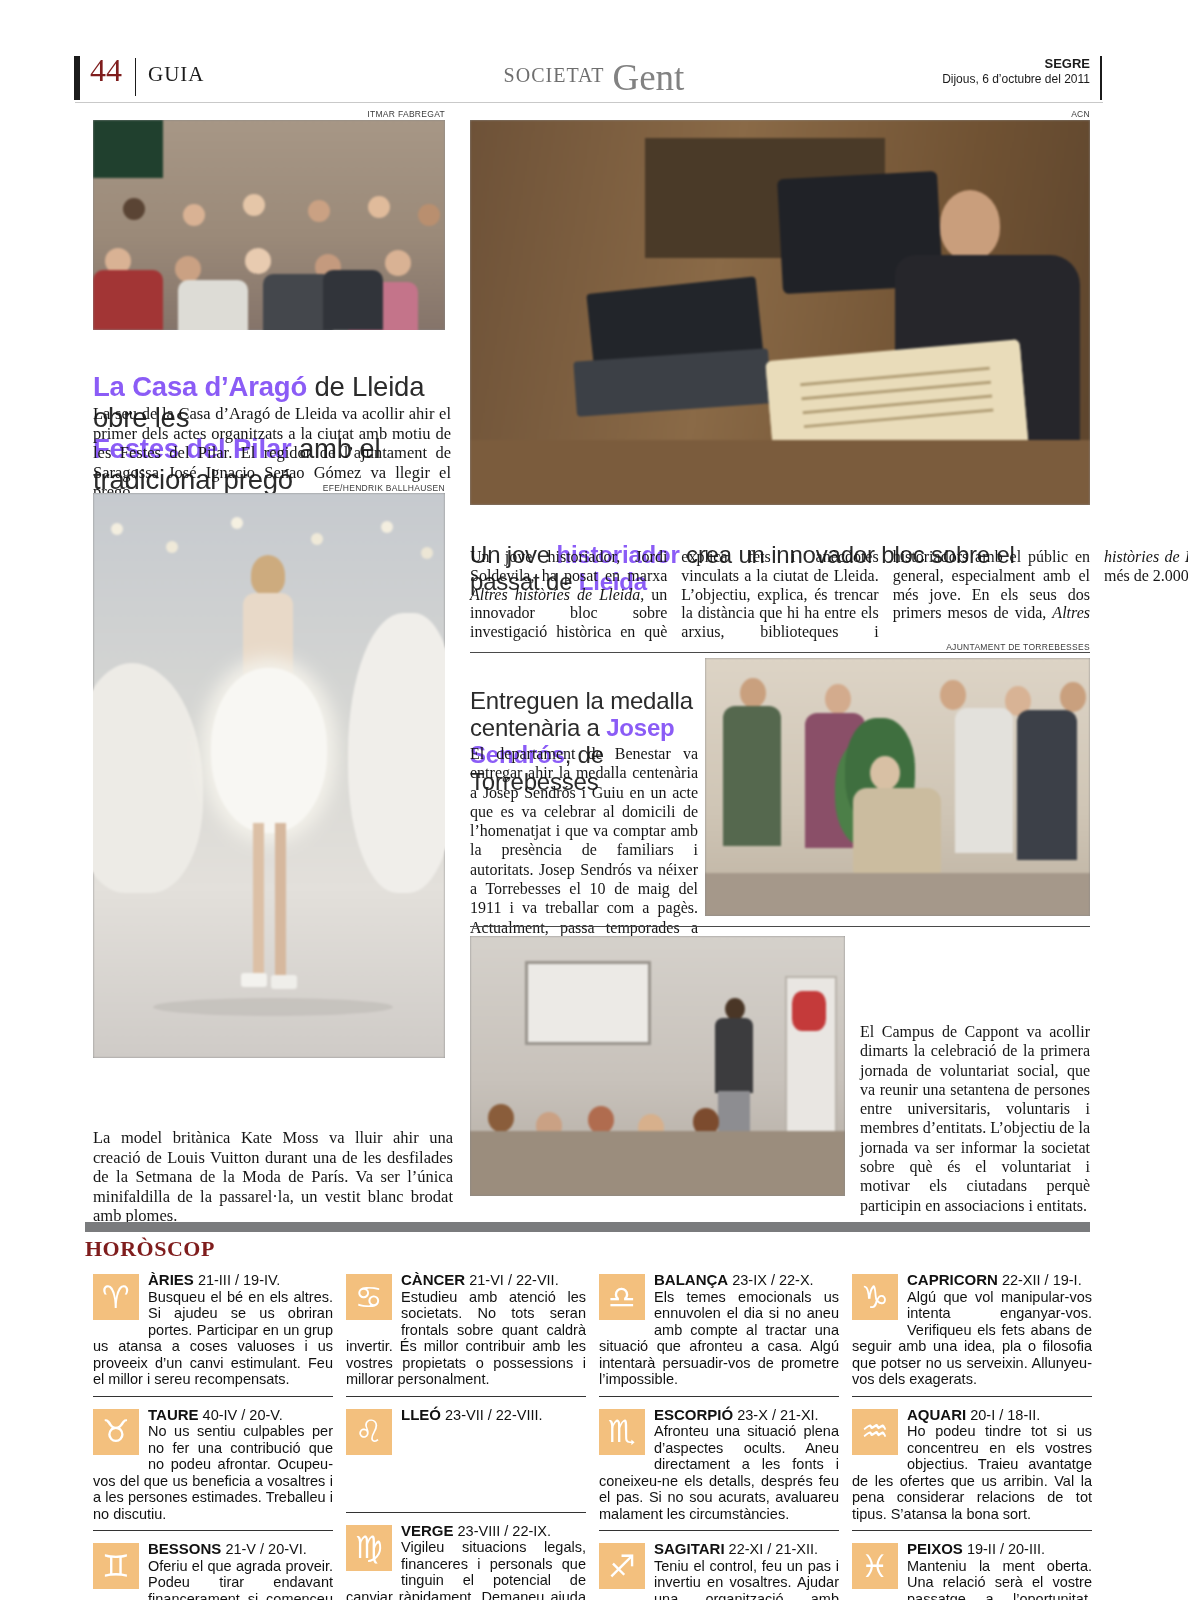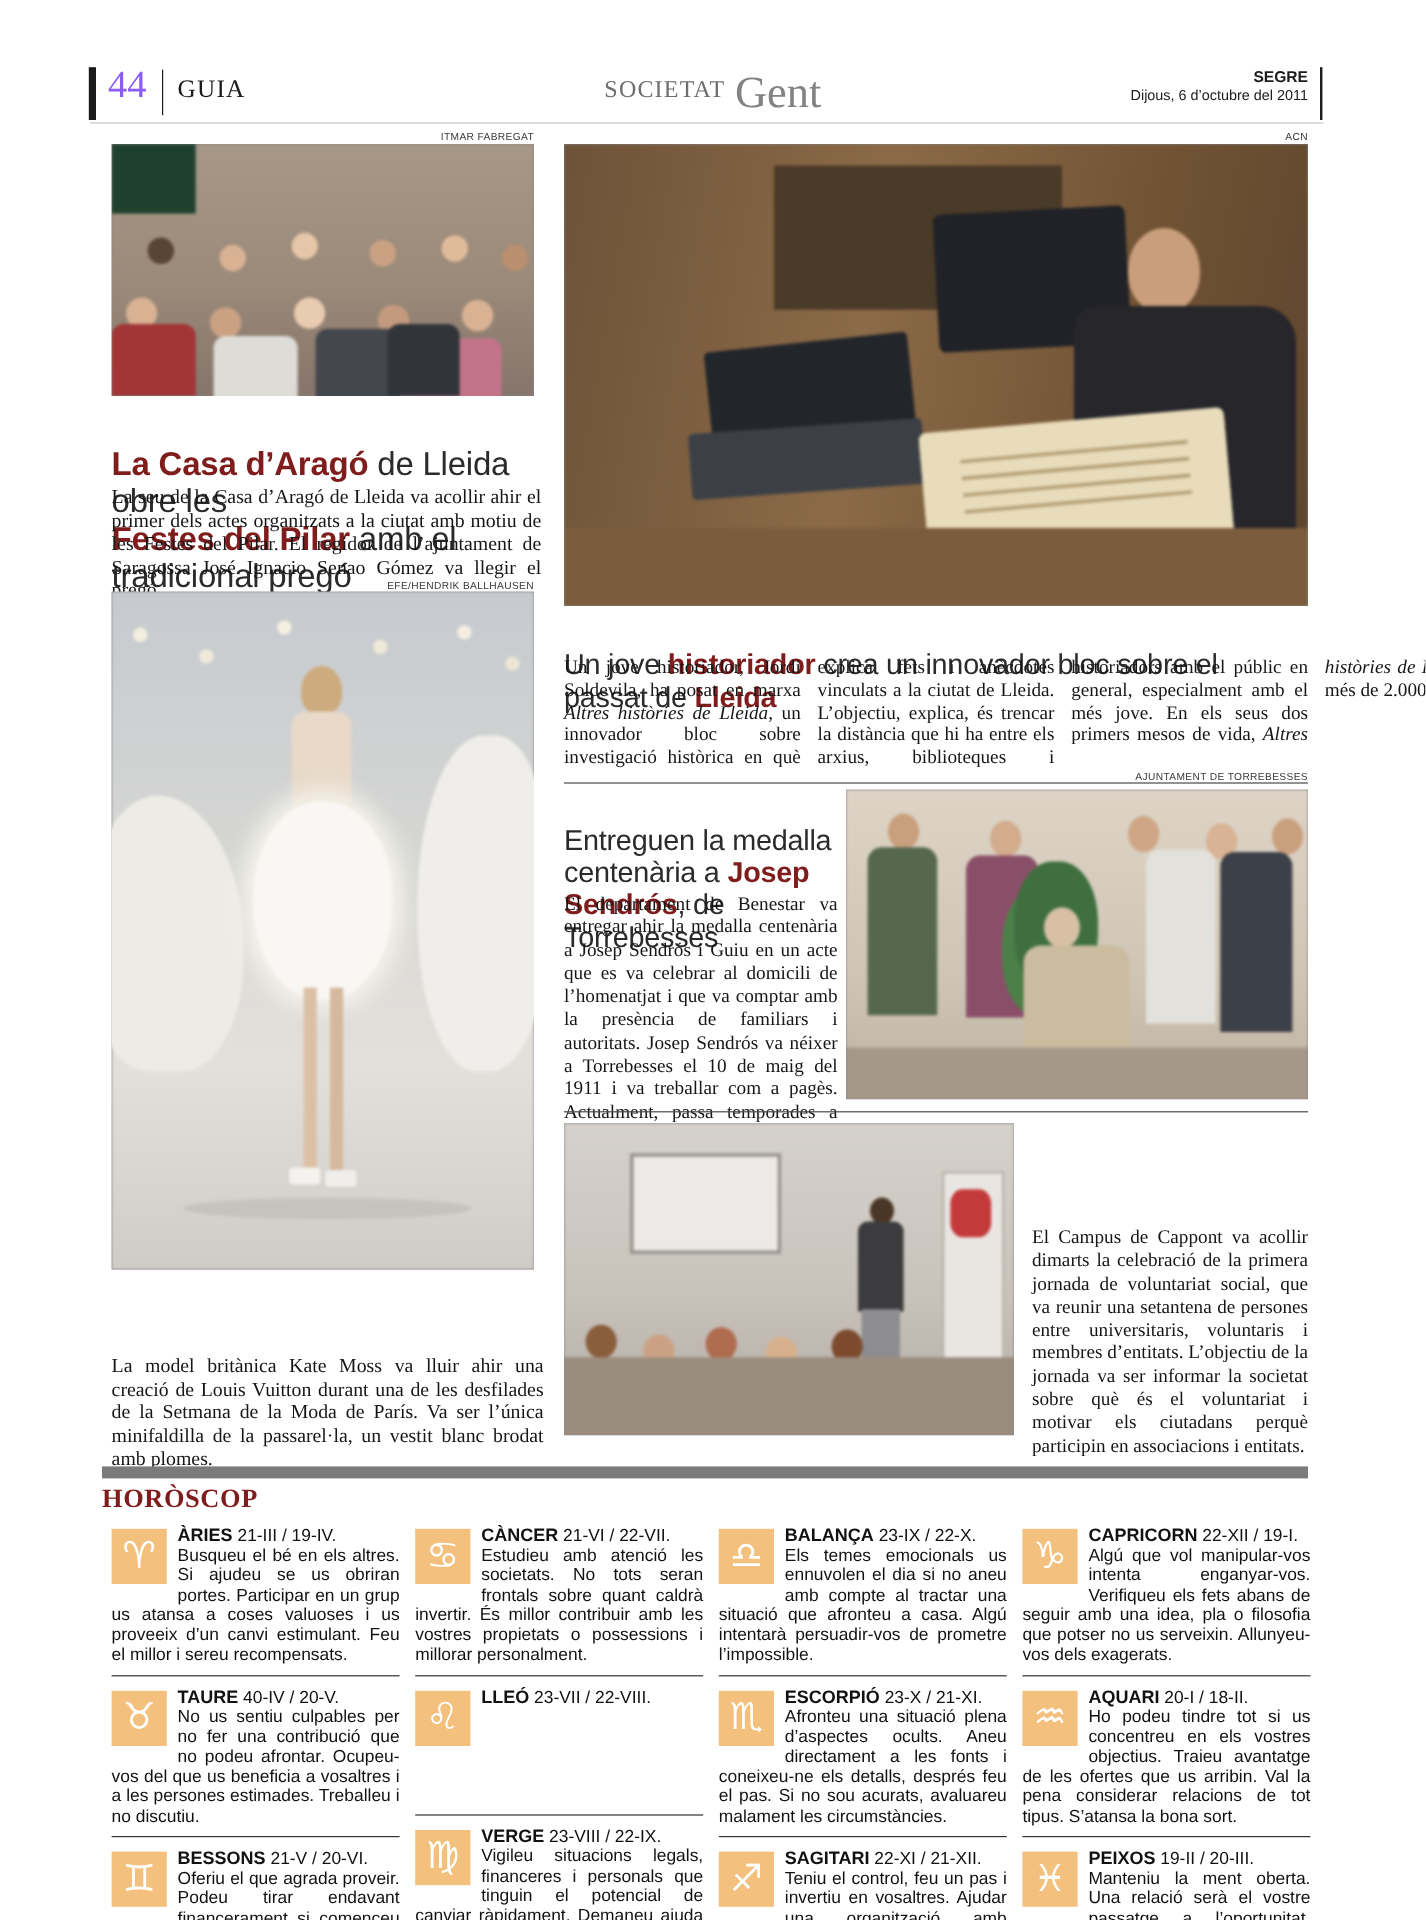--- a/index.html
+++ b/index.html
@@ -1,36 +1,36 @@
 <!DOCTYPE html>
 <html lang="ca"><head>
 <meta charset="utf-8">
 <style>
   html,body{margin:0;padding:0;background:#ffffff;}
   #page{position:relative;width:1188px;height:1600px;background:#ffffff;overflow:hidden;
         font-family:"Liberation Sans",sans-serif;color:#181818;}
 
   
   .hdr-bar-left{position:absolute;left:74px;top:56px;width:6px;height:44px;background:#1b1b1b;}
-  .hdr-num{position:absolute;left:90px;top:52px;font-family:"Liberation Serif",serif;font-size:32px;color:#8b5cf6;}
+  .hdr-num{position:absolute;left:90px;top:52px;font-family:"Liberation Serif",serif;font-size:32px;color:#7f1d1d;}
   .hdr-vline{position:absolute;left:135px;top:58px;width:1px;height:38px;background:#1b1b1b;}
   .hdr-section{position:absolute;left:148px;top:62px;font-family:"Liberation Serif",serif;font-size:21px;letter-spacing:1px;color:#1b1b1b;}
   .hdr-center{position:absolute;left:0;top:56px;width:1188px;text-align:center;font-family:"Liberation Serif",serif;color:#757575;}
   .hdr-kicker{font-size:20px;letter-spacing:1px;vertical-align:8px;color:#6e6e6e;text-align:center;}
   .hdr-title{font-size:37px;color:#828282;margin-left:8px;}
   .hdr-right{position:absolute;right:98px;top:56px;text-align:right;line-height:1.25;}
   .hdr-brand{font-size:13px;font-weight:700;color:#1b1b1b;}
   .hdr-date{font-size:12px;color:#1b1b1b;}
   .hdr-bar-right{position:absolute;left:1100px;top:56px;width:2px;height:44px;background:#1b1b1b;}
   .hdr-rule{position:absolute;left:75px;top:102px;width:1028px;height:1px;background:#c9c9c9;}
 
   
   .credit{position:absolute;font-size:8.5px;letter-spacing:.3px;color:#3a3a3a;text-align:right;}
   .headline{position:absolute;font-size:27.5px;line-height:31px;font-weight:400;color:#2b2b2b;white-space:pre-line;letter-spacing:-0.2px;}
-  .headline .hl-b{font-weight:700;color:#7f1d1d;}
+  .headline .hl-b{font-weight:700;color:#8b5cf6;}
   .headline-sm{font-size:24px;line-height:27px;}
   .body-txt{position:absolute;font-family:"Liberation Serif",serif;font-size:16.5px;line-height:19.5px;text-align:justify;color:#161616;}
   .it{font-style:italic;}
   .sec-rule{position:absolute;height:1px;background:#4a4a4a;}
 
   
   .photo{position:absolute;overflow:hidden;background:#888;}
   .ph-inner{position:absolute;inset:0;filter:blur(1.3px);}
   .ph{position:absolute;}
 

